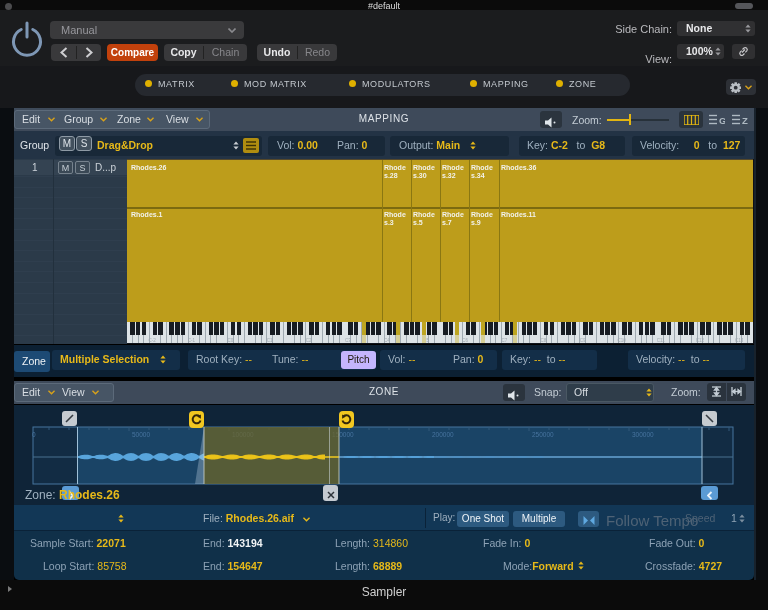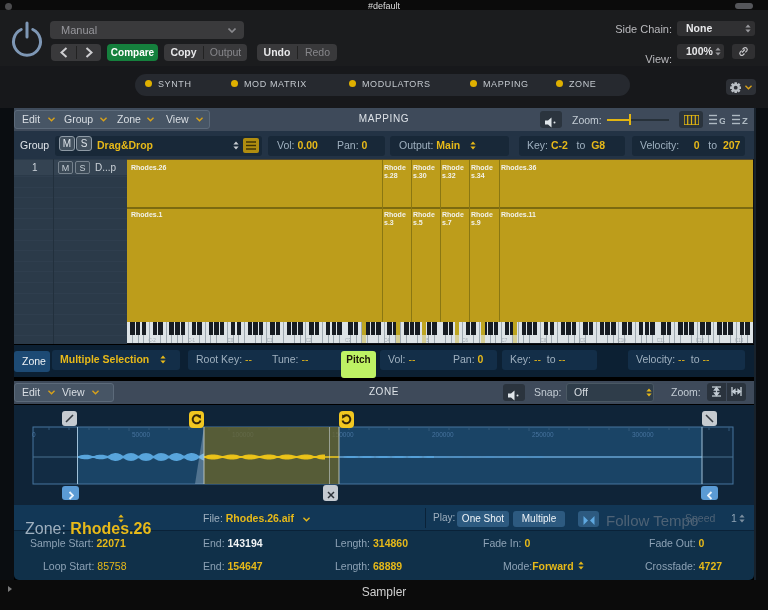--- a/index.html
+++ b/index.html
@@ -22,25 +22,25 @@
       </svg>
     </span></div>
 <div class="abs" style="left:51px;top:44px;width:50px;height:17px;background:#39393b;border-radius:4px"></div>
 <div class="abs" style="left:76px;top:46px;width:1px;height:13px;background:#222"></div>
 <div class="abs" style="left:51px;top:44px;width:25px;height:17px;text-align:center"><svg width="8" height="11" viewBox="0 0 8 11" style="margin-top:3px">
       <polyline points="6.5,1 1.5,5.5 6.5,10" fill="none" stroke="#cfcfd2" stroke-width="2"></polyline>
     </svg></div>
 <div class="abs" style="left:76px;top:44px;width:25px;height:17px;text-align:center"><svg width="8" height="11" viewBox="0 0 8 11" style="margin-top:3px">
       <polyline points="1.5,1 6.5,5.5 1.5,10" fill="none" stroke="#cfcfd2" stroke-width="2"></polyline>
     </svg></div>
-<div class="abs" style="left:107px;top:44px;width:51px;height:17px;background:#15803d;border-radius:4px;color:#fff;font-size:10px;font-weight:bold;text-align:center;line-height:17px">Compare</div>
+<div class="abs" style="left:107px;top:44px;width:51px;height:17px;background:#c2410c;border-radius:4px;color:#fff;font-size:10px;font-weight:bold;text-align:center;line-height:17px">Compare</div>
 <div class="abs" style="left:164px;top:44px;width:83px;height:17px;background:#39393b;border-radius:4px"></div>
 <div class="abs" style="left:203px;top:46px;width:1px;height:13px;background:#222"></div>
 <div class="abs" style="left:164px;top:44px;width:39px;height:17px;color:#e8e8ea;font-weight:bold;font-size:10.5px;text-align:center;line-height:17px">Copy</div>
-<div class="abs" style="left:204px;top:44px;width:43px;height:17px;color:#87878b;font-size:10.5px;text-align:center;line-height:17px">Output</div>
+<div class="abs" style="left:204px;top:44px;width:43px;height:17px;color:#87878b;font-size:10.5px;text-align:center;line-height:17px">Chain</div>
 <div class="abs" style="left:257px;top:44px;width:80px;height:17px;background:#39393b;border-radius:4px"></div>
 <div class="abs" style="left:297px;top:46px;width:1px;height:13px;background:#222"></div>
 <div class="abs" style="left:257px;top:44px;width:40px;height:17px;color:#e8e8ea;font-weight:bold;font-size:10.5px;text-align:center;line-height:17px">Undo</div>
 <div class="abs" style="left:298px;top:44px;width:39px;height:17px;color:#87878b;font-size:10.5px;text-align:center;line-height:17px">Redo</div>
 <div class="abs" style="left:560px;top:23px;width:112px;text-align:right;color:#b9b9bd;font-size:11px">Side Chain:</div>
 <div class="abs" style="left:677px;top:21px;width:78px;height:15px;background:#303032;border-radius:3px;color:#e8e8ea;font-weight:bold;font-size:10.5px;line-height:15px;padding-left:9px">None<span style="position:absolute;right:4px;top:3px">
       <svg width="6" height="9" viewBox="0 0 6 9" style="display:block">
         <polygon points="3,0.5 5.6,3.4 0.4,3.4" fill="#9a9a9e"></polygon>
         <polygon points="3,8.5 5.6,5.6 0.4,5.6" fill="#9a9a9e"></polygon>
       </svg>
@@ -57,21 +57,21 @@
       <g stroke="#c9c9cc" stroke-width="1.2" fill="none">
         <path d="M5 6.5 L8 3.5"></path>
         <path d="M5.5 3.5 L7 2 a2 2 0 0 1 2.8 2.8 L8.3 6.3"></path>
         <path d="M7.5 7.5 L6 9 a2 2 0 0 1 -2.8 -2.8 L4.7 4.7"></path>
       </g>
     </svg>
   </div>
 <div class="abs" style="left:0;top:66px;width:768px;height:42px;background:#17181b"></div>
 <div class="abs" style="left:135px;top:74px;width:495px;height:22px;background:#26292f;border-radius:11px"></div>
 <div class="abs" style="left:145px;top:80px;width:7px;height:7px;border-radius:50%;background:#dfb000"></div>
-<div class="abs" style="left:158px;top:79px;color:#c3c8ce;font-size:9px;letter-spacing:0.6px">SYNTH</div>
+<div class="abs" style="left:158px;top:79px;color:#c3c8ce;font-size:9px;letter-spacing:0.6px">MATRIX</div>
 <div class="abs" style="left:231px;top:80px;width:7px;height:7px;border-radius:50%;background:#dfb000"></div>
 <div class="abs" style="left:244px;top:79px;color:#c3c8ce;font-size:9px;letter-spacing:0.6px">MOD MATRIX</div>
 <div class="abs" style="left:349px;top:80px;width:7px;height:7px;border-radius:50%;background:#dfb000"></div>
 <div class="abs" style="left:362px;top:79px;color:#c3c8ce;font-size:9px;letter-spacing:0.6px">MODULATORS</div>
 <div class="abs" style="left:470px;top:80px;width:7px;height:7px;border-radius:50%;background:#dfb000"></div>
 <div class="abs" style="left:483px;top:79px;color:#c3c8ce;font-size:9px;letter-spacing:0.6px">MAPPING</div>
 <div class="abs" style="left:556px;top:80px;width:7px;height:7px;border-radius:50%;background:#dfb000"></div>
 <div class="abs" style="left:569px;top:79px;color:#c3c8ce;font-size:9px;letter-spacing:0.6px">ZONE</div>
 <div class="abs" style="left:726px;top:79px;width:30px;height:16px;background:#2d3036;border-radius:4px">
     <svg width="11.4" height="11.4" viewBox="0 0 11.4 11.4" style="position:absolute;left:4px;top:2.5px">
@@ -173,21 +173,21 @@
 <div class="abs" style="left:399px;top:139px;color:#9fb0bf;font-size:10.5px">Output: <span class="val" style="font-weight:bold">Main</span></div>
 <div class="abs" style="left:470px;top:141px">
     <svg width="6" height="9" viewBox="0 0 6 9" style="display:block">
       <polygon points="3,0.5 5.6,3.4 0.4,3.4" fill="#e7b919"></polygon>
       <polygon points="3,8.5 5.6,5.6 0.4,5.6" fill="#e7b919"></polygon>
     </svg>
   </div>
 <div class="abs" style="left:519px;top:136px;width:106px;height:20px;background:#182838;border-radius:3px"></div>
 <div class="abs" style="left:527px;top:139px;color:#9fb0bf;font-size:10.5px">Key: <span class="val" style="font-weight:bold">C-2</span>&nbsp;&nbsp;&nbsp;to&nbsp;&nbsp;<span class="val" style="font-weight:bold">G8</span></div>
 <div class="abs" style="left:632px;top:136px;width:113px;height:20px;background:#182838;border-radius:3px"></div>
-<div class="abs" style="left:640px;top:139px;color:#9fb0bf;font-size:10.5px">Velocity: &nbsp;&nbsp;&nbsp;&nbsp;<span class="val" style="font-weight:bold">0</span>&nbsp;&nbsp;&nbsp;to&nbsp;&nbsp;<span class="val" style="font-weight:bold">207</span></div>
+<div class="abs" style="left:640px;top:139px;color:#9fb0bf;font-size:10.5px">Velocity: &nbsp;&nbsp;&nbsp;&nbsp;<span class="val" style="font-weight:bold">0</span>&nbsp;&nbsp;&nbsp;to&nbsp;&nbsp;<span class="val" style="font-weight:bold">127</span></div>
 <div class="abs" style="left:0;top:159px;width:768px;height:185px;background:#0d1016"></div>
 <div class="abs" style="left:14px;top:159px;width:113px;height:185px;background:#2b3a49"></div>
 <div class="abs" style="left:14px;top:176.0px;width:113px;height:1px;background:#2f3e4e"></div>
 <div class="abs" style="left:14px;top:186.6px;width:113px;height:1px;background:#2f3e4e"></div>
 <div class="abs" style="left:14px;top:197.2px;width:113px;height:1px;background:#2f3e4e"></div>
 <div class="abs" style="left:14px;top:207.8px;width:113px;height:1px;background:#2f3e4e"></div>
 <div class="abs" style="left:14px;top:218.4px;width:113px;height:1px;background:#2f3e4e"></div>
 <div class="abs" style="left:14px;top:229.0px;width:113px;height:1px;background:#2f3e4e"></div>
 <div class="abs" style="left:14px;top:239.6px;width:113px;height:1px;background:#2f3e4e"></div>
 <div class="abs" style="left:14px;top:250.2px;width:113px;height:1px;background:#2f3e4e"></div>
@@ -459,21 +459,21 @@
 <div class="abs" style="left:60px;top:353px;color:#e7b919;font-size:10.5px;font-weight:bold">Multiple Selection</div>
 <div class="abs" style="left:160px;top:355px">
     <svg width="6" height="9" viewBox="0 0 6 9" style="display:block">
       <polygon points="3,0.5 5.6,3.4 0.4,3.4" fill="#e7b919"></polygon>
       <polygon points="3,8.5 5.6,5.6 0.4,5.6" fill="#e7b919"></polygon>
     </svg>
   </div>
 <div class="abs" style="left:188px;top:350px;width:186px;height:20px;background:#132e48;border-radius:3px"></div>
 <div class="abs" style="left:196px;top:353px;color:#9fb0bf;font-size:10.5px">Root Key: <span class="val">--</span></div>
 <div class="abs" style="left:272px;top:353px;color:#9fb0bf;font-size:10.5px">Tune: <span class="val">--</span></div>
-<div class="abs" style="left:341px;top:351px;width:35px;height:27px;background:#bef264;border-radius:3px;color:#1d1809;font-size:10px;font-weight:bold;text-align:center;line-height:18px">Pitch</div>
+<div class="abs" style="left:341px;top:351px;width:35px;height:18px;background:#c4b5fd;border-radius:3px;color:#1d1809;font-size:10px;font-weight:normal;text-align:center;line-height:18px">Pitch</div>
 <div class="abs" style="left:380px;top:350px;width:117px;height:20px;background:#132e48;border-radius:3px"></div>
 <div class="abs" style="left:388px;top:353px;color:#9fb0bf;font-size:10.5px">Vol: <span class="val">--</span></div>
 <div class="abs" style="left:453px;top:353px;color:#9fb0bf;font-size:10.5px">Pan: <span class="val" style="font-weight:bold">0</span></div>
 <div class="abs" style="left:502px;top:350px;width:95px;height:20px;background:#132e48;border-radius:3px"></div>
 <div class="abs" style="left:510px;top:353px;color:#9fb0bf;font-size:10.5px">Key: <span class="val">--</span>&nbsp;&nbsp;to <span class="val">--</span></div>
 <div class="abs" style="left:628px;top:350px;width:117px;height:20px;background:#132e48;border-radius:3px"></div>
 <div class="abs" style="left:636px;top:353px;color:#9fb0bf;font-size:10.5px">Velocity: <span class="val">--</span>&nbsp;&nbsp;to <span class="val">--</span></div>
 <div class="abs" style="left:0;top:381px;width:768px;height:23px;background:#3e4a5a"></div>
 <div class="abs" style="left:14px;top:383px;width:100px;height:19px;background:#475565;border:1px solid #5c6a7a;border-radius:3px"></div>
 <div class="abs" style="left:22px;top:386px;color:#d9dee3;font-size:10.5px">Edit</div>
@@ -607,21 +607,21 @@
       <g stroke="#2d333a" stroke-width="1.5">
         <line x1="1" y1="1" x2="7" y2="7"></line>
         <line x1="7" y1="1" x2="1" y2="7"></line>
       </g>
     </svg></div>
 <div class="abs" style="left:701px;top:486px;width:17px;height:14px;background:#5b9bd5;border-radius:3px;text-align:center"><svg width="6" height="9" viewBox="0 0 6 9" style="margin-top:2.5px">
       <polyline points="4.5,1 1,4.5 4.5,8" fill="none" stroke="#eaf3fb" stroke-width="1.8"></polyline>
     </svg></div>
 <div class="abs" style="left:14px;top:505px;width:740px;height:75px;background:#103049;border-radius:0 0 5px 5px"></div>
 <div class="abs" style="left:14px;top:505px;width:740px;height:26px;background:#123756;border-bottom:1px solid #0a2238"></div>
-<div class="abs" style="left:25px;top:520px;color:#9fb0bf;font-size:16px">Zone: <span class="val" style="font-weight:bold">Rhodes.26</span></div>
+<div class="abs" style="left:25px;top:488px;color:#9fb0bf;font-size:12px">Zone: <span class="val" style="font-weight:bold">Rhodes.26</span></div>
 <div class="abs" style="left:118px;top:514px">
     <svg width="6" height="9" viewBox="0 0 6 9" style="display:block">
       <polygon points="3,0.5 5.6,3.4 0.4,3.4" fill="#e7b919"></polygon>
       <polygon points="3,8.5 5.6,5.6 0.4,5.6" fill="#e7b919"></polygon>
     </svg>
   </div>
 <div class="abs" style="left:203px;top:512px;color:#9fb0bf;font-size:10.5px">File: <span class="val" style="font-weight:bold">Rhodes.26.aif</span></div>
 <div class="abs" style="left:303px;top:517px">
     <svg width="7" height="5" viewBox="0 0 8 5" style="display:block">
       <polyline points="0.5,0.5 4,4 7.5,0.5" fill="none" stroke="#e7b919" stroke-width="1.6"></polyline>
@@ -641,21 +641,21 @@
 <div class="abs" style="left:685px;top:512px;color:#4e6275;font-size:10.5px">Speed</div>
 <div class="abs" style="left:731px;top:512px;color:#8fa3b5;font-size:10.5px">1</div>
 <div class="abs" style="left:739px;top:514px">
     <svg width="6" height="9" viewBox="0 0 6 9" style="display:block">
       <polygon points="3,0.5 5.6,3.4 0.4,3.4" fill="#7c8fa0"></polygon>
       <polygon points="3,8.5 5.6,5.6 0.4,5.6" fill="#7c8fa0"></polygon>
     </svg>
   </div>
 <div class="abs" style="left:30px;top:537px;color:#8da2b5;font-size:10.5px">Sample Start: <span class="val" style="font-weight:bold">22071</span></div>
 <div class="abs" style="left:203px;top:537px;color:#8da2b5;font-size:10.5px">End: <span style="color:#f0f3f5;font-weight:bold">143194</span></div>
-<div class="abs" style="left:335px;top:537px;color:#8da2b5;font-size:10.5px">Length: <span class="val" style="font-weight:bold">314860</span></div>
+<div class="abs" style="left:335px;top:537px;color:#8da2b5;font-size:10.5px">Length: <span class="val" style="font-weight:normal">314860</span></div>
 <div class="abs" style="left:483px;top:537px;color:#8da2b5;font-size:10.5px">Fade In: <span class="val" style="font-weight:bold">0</span></div>
 <div class="abs" style="left:649px;top:537px;color:#8da2b5;font-size:10.5px">Fade Out: <span class="val" style="font-weight:bold">0</span></div>
 <div class="abs" style="left:43px;top:560px;color:#8da2b5;font-size:10.5px">Loop Start: <span class="val" style="font-weight:normal">85758</span></div>
 <div class="abs" style="left:203px;top:560px;color:#8da2b5;font-size:10.5px">End: <span class="val" style="font-weight:bold">154647</span></div>
 <div class="abs" style="left:335px;top:560px;color:#8da2b5;font-size:10.5px">Length: <span class="val" style="font-weight:bold">68889</span></div>
 <div class="abs" style="left:503px;top:560px;color:#8da2b5;font-size:10.5px">Mode:<span class="val" style="font-weight:bold">Forward</span></div>
 <div class="abs" style="left:578px;top:561px">
     <svg width="6" height="9" viewBox="0 0 6 9" style="display:block">
       <polygon points="3,0.5 5.6,3.4 0.4,3.4" fill="#e7b919"></polygon>
       <polygon points="3,8.5 5.6,5.6 0.4,5.6" fill="#e7b919"></polygon>

